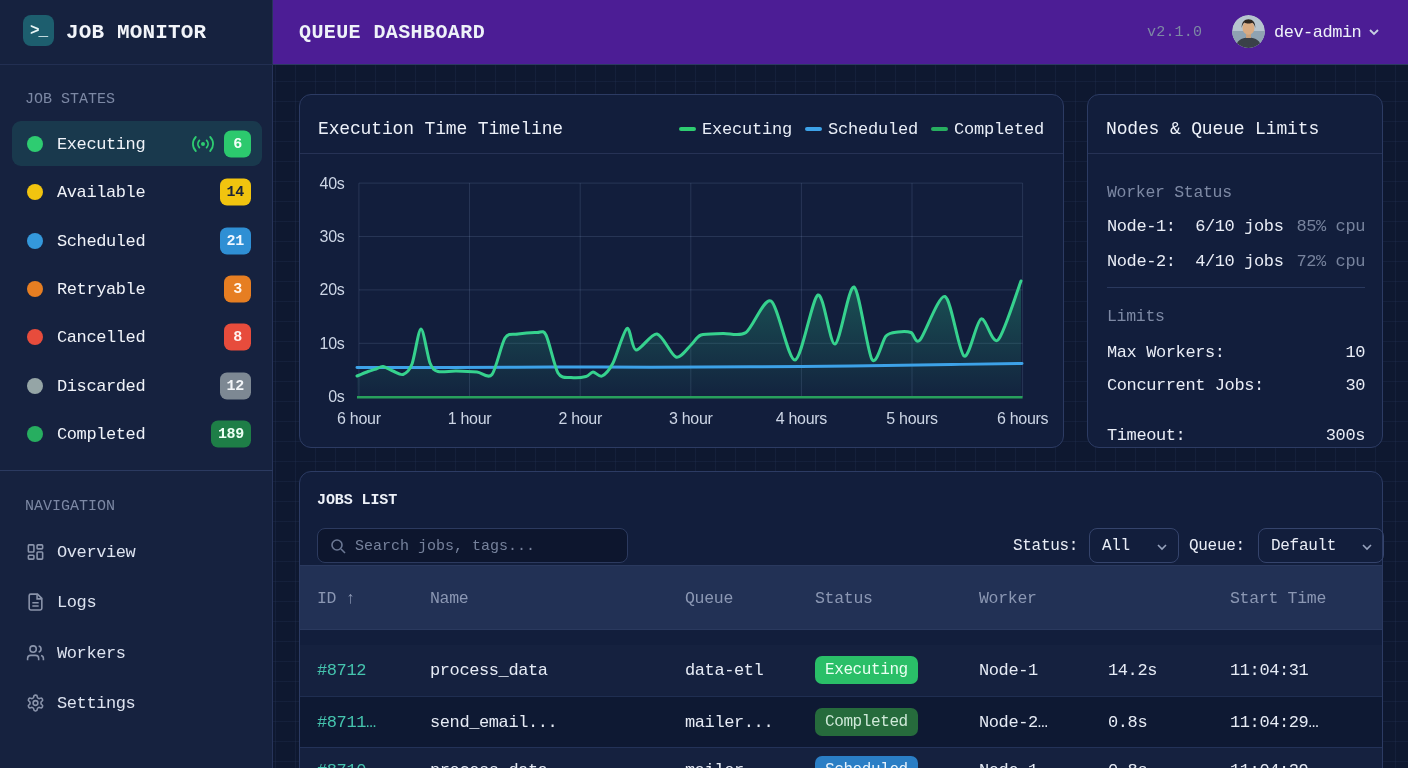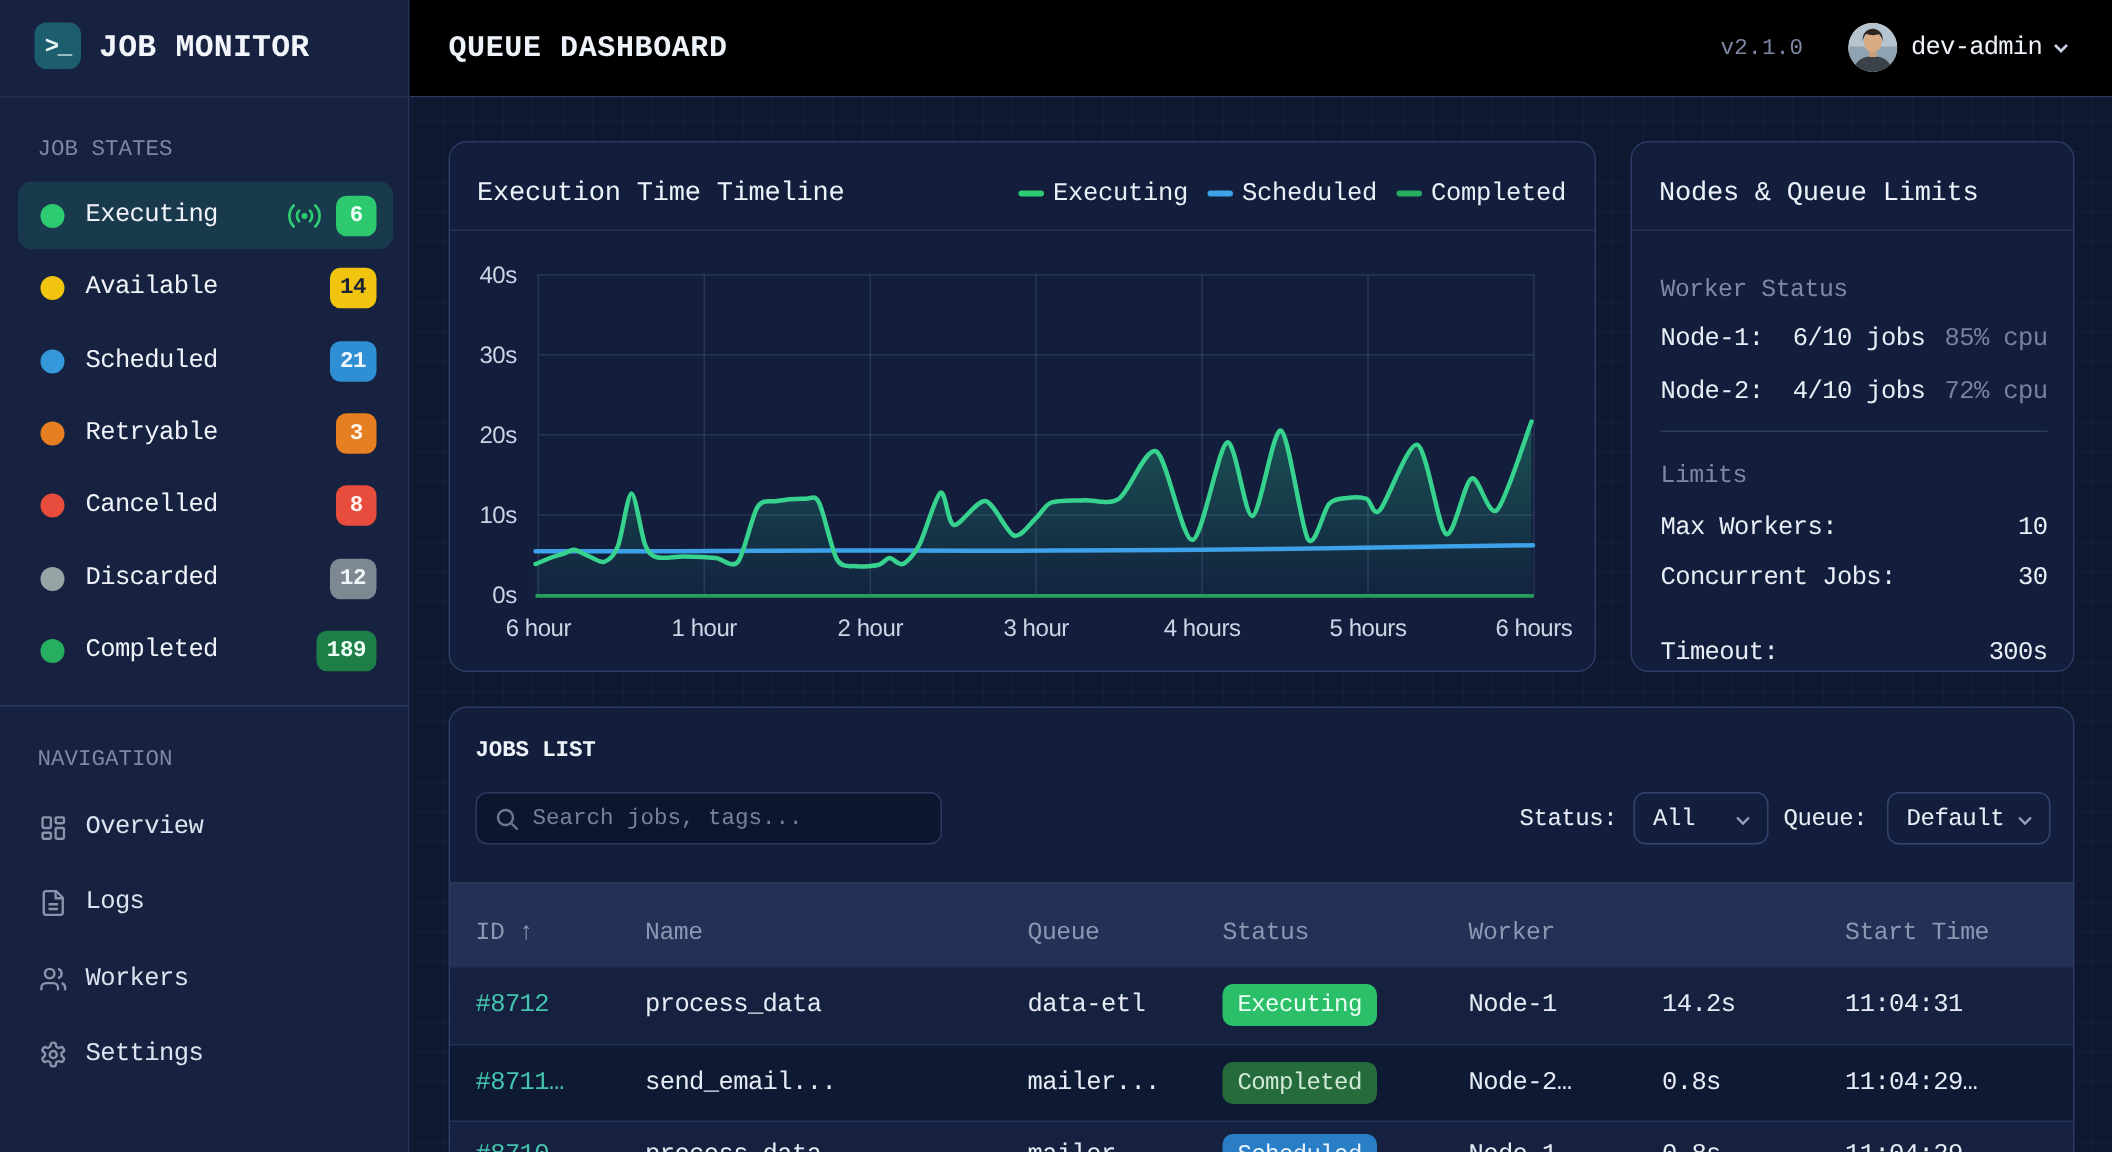--- a/index.html
+++ b/index.html
@@ -28,21 +28,21 @@
 .state-item.active { background:rgba(47,196,160,0.15); }
 .live-ico { position:absolute; right:46px; top:50%; transform:translateY(-50%); width:26px; height:20px; }
 .nav-item { position:absolute; left:0; width:327px; height:44px; }
 .nav-item svg { position:absolute; left:26px; top:50%; transform:translateY(-50%); }
 .nav-item .lbl { position:absolute; left:57px; top:50%; transform:translateY(-50%);
   color:#dde3f0; font-size:17px; letter-spacing:-0.4px; }
 .side-divider { position:absolute; left:0; top:470px; width:273px; height:1px; background:#2b3a60; }
 
 
 .topbar { position:absolute; left:273px; top:0; width:1135px; height:65px;
-  background:#000000; border-bottom:1px solid #2b3a60; }
+  background:#4c1d95; border-bottom:1px solid #2b3a60; }
 .tb-title { position:absolute; left:26px; top:0; height:64px; display:flex; align-items:center;
   color:#eef2f9; font-size:20px; font-weight:bold; letter-spacing:0.4px; }
 .tb-ver { position:absolute; left:874px; top:0; height:64px; display:flex; align-items:center;
   color:#7d89a4; font-size:15px; letter-spacing:0.2px; }
 .tb-avatar { position:absolute; left:959px; top:15px; width:33px; height:33px; border-radius:50%; overflow:hidden; }
 .tb-user { position:absolute; left:1001px; top:0; height:64px; display:flex; align-items:center;
   color:#eef2f9; font-size:17px; letter-spacing:-0.5px; }
 .tb-chev { position:absolute; left:1094px; top:25px; }
 
 
@@ -75,21 +75,21 @@
 .jl-title { position:absolute; left:17px; top:20px; color:#eef2f9; font-size:15px; font-weight:bold; letter-spacing:-0.1px; }
 .search { position:absolute; left:17px; top:56px; width:311px; height:35px; border-radius:8px;
   border:1px solid #2c3a5f; background:rgba(10,17,35,0.55); }
 .search svg { position:absolute; left:12px; top:9px; }
 .search .ph { position:absolute; left:37px; top:50%; transform:translateY(-50%); color:#76829c; font-size:15px; letter-spacing:0; }
 .flabel { position:absolute; top:56px; height:35px; display:flex; align-items:center; color:#e9edf6; font-size:16px; letter-spacing:-0.3px; }
 .fselect { position:absolute; top:56px; height:35px; border-radius:8px; border:1px solid #35446c;
   color:#e9edf6; font-size:16px; letter-spacing:-0.3px; }
 .fselect .val { position:absolute; left:12px; top:50%; transform:translateY(-50%); }
 .fselect svg { position:absolute; right:10px; top:50%; margin-top:-4px; }
-.thead { position:absolute; left:0; top:116px; width:1082px; height:65px;
+.thead { position:absolute; left:0; top:93px; width:1082px; height:65px;
   background:#223155; border-top:1px solid #2a395e; border-bottom:1px solid #2a395e; }
 .thead .c { position:absolute; top:0; height:65px; display:flex; align-items:center; color:#8b97b3; font-size:16.5px; letter-spacing:-0.3px; }
 .trow { position:absolute; left:0; width:1082px; height:51px; background:#0e1933; }
 .trow .c { position:absolute; top:0; height:51px; display:flex; align-items:center; color:#e6ebf5; font-size:17px; letter-spacing:-0.4px; }
 .trow .id { color:#45c4ae; }
 .trow.odd { background:#15213f; }
 .trow + .trow { border-top:1px solid rgba(58,78,128,0.4);text-align:right; }
 .badge2 { padding:5px 10px; border-radius:7px; font-size:16px; line-height:18px; display:inline-block; }
 .r3 .c { margin-top:-3px; }
 .c1{left:17px;} .c2{left:130px;} .c3{left:385px;} .c4{left:515px;} .c5{left:679px;} .c6{left:808px;} .c7{left:930px;}
@@ -303,21 +303,21 @@
       <div class="ph">Search jobs, tags...</div>
     </div>
     <div class="flabel" style="left:713px;">Status:</div>
     <div class="fselect" style="left:789px; width:90px;">
           <span class="val">All</span>
       <svg width="12" height="10" viewBox="0 0 12 10" fill="none" stroke="#97a3bd" stroke-width="1.6">
             <path d="M2 3l4 4 4-4"></path>
           </svg>
     </div>
     <div class="flabel" style="left:889px;">Queue:</div>
-    <div class="fselect" style="left:958px; width:109px;">
+    <div class="fselect" style="left:958px; width:126px;">
           <span class="val">Default</span>
       <svg width="12" height="10" viewBox="0 0 12 10" fill="none" stroke="#97a3bd" stroke-width="1.6">
             <path d="M2 3l4 4 4-4"></path>
           </svg>
     </div>
     <div class="thead">
       <div class="c c1">ID ↑</div>
           <div class="c c2">Name</div>
           <div class="c c3">Queue</div>
       <div class="c c4">Status</div>

